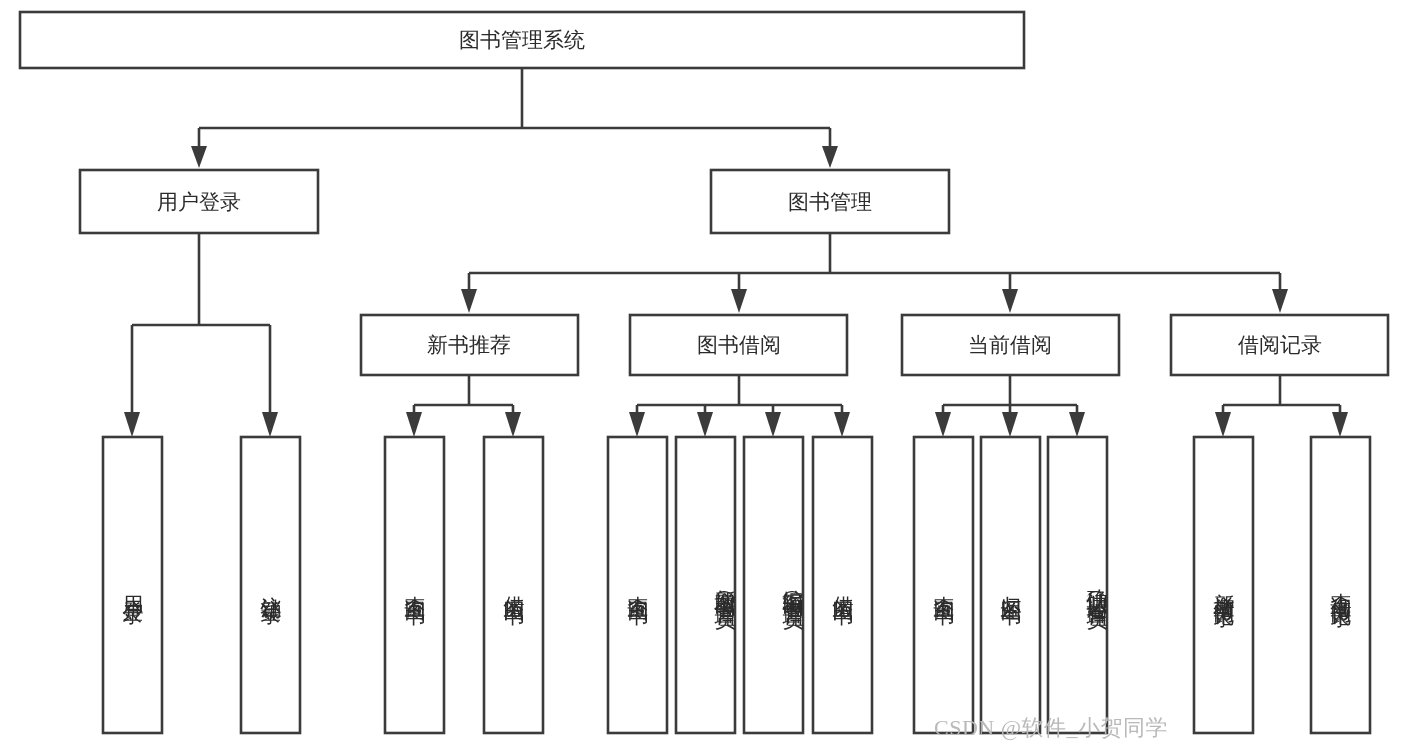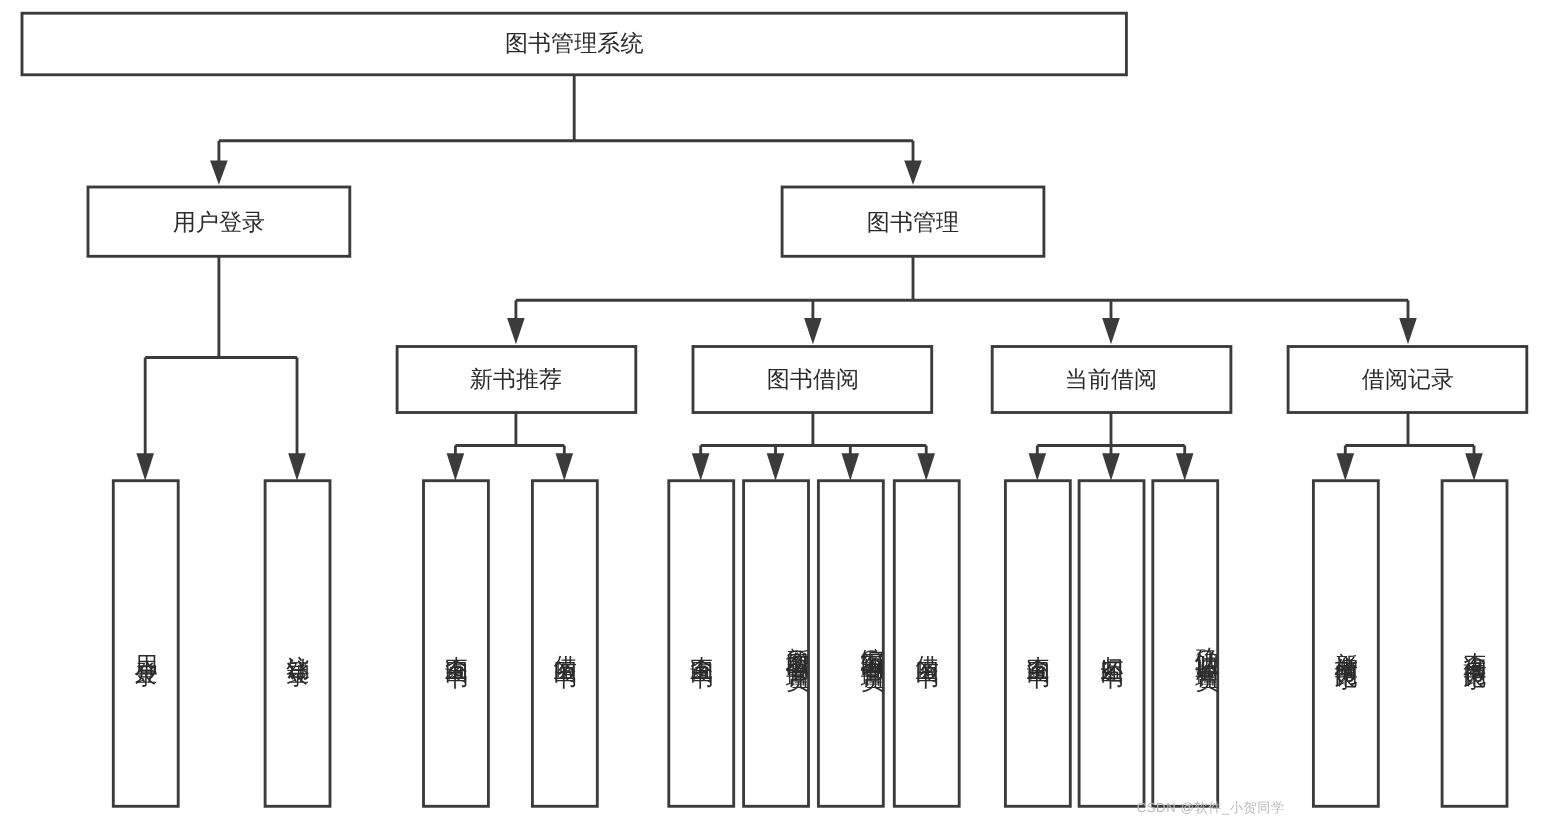--- a/index.html
+++ b/index.html
@@ -60,22 +60,22 @@
     color: #2b2b2b;
     letter-spacing: 3px;
     line-height: 1;
     white-space: nowrap;
     pointer-events: none;
   }
   .watermark {
     position: absolute;
     right: 12px;
     bottom: 4px;
-    font-family: Liberation Sans, sans-serif;
-    font-size: 12px;
+    font-family: Liberation Serif, serif;
+    font-size: 22px;
     color: #b9b9b9;
     letter-spacing: 0.5px;
     white-space: nowrap;
   }
 </style>
 </head>
 <body>
 
 <div id="diagram-root">
 

